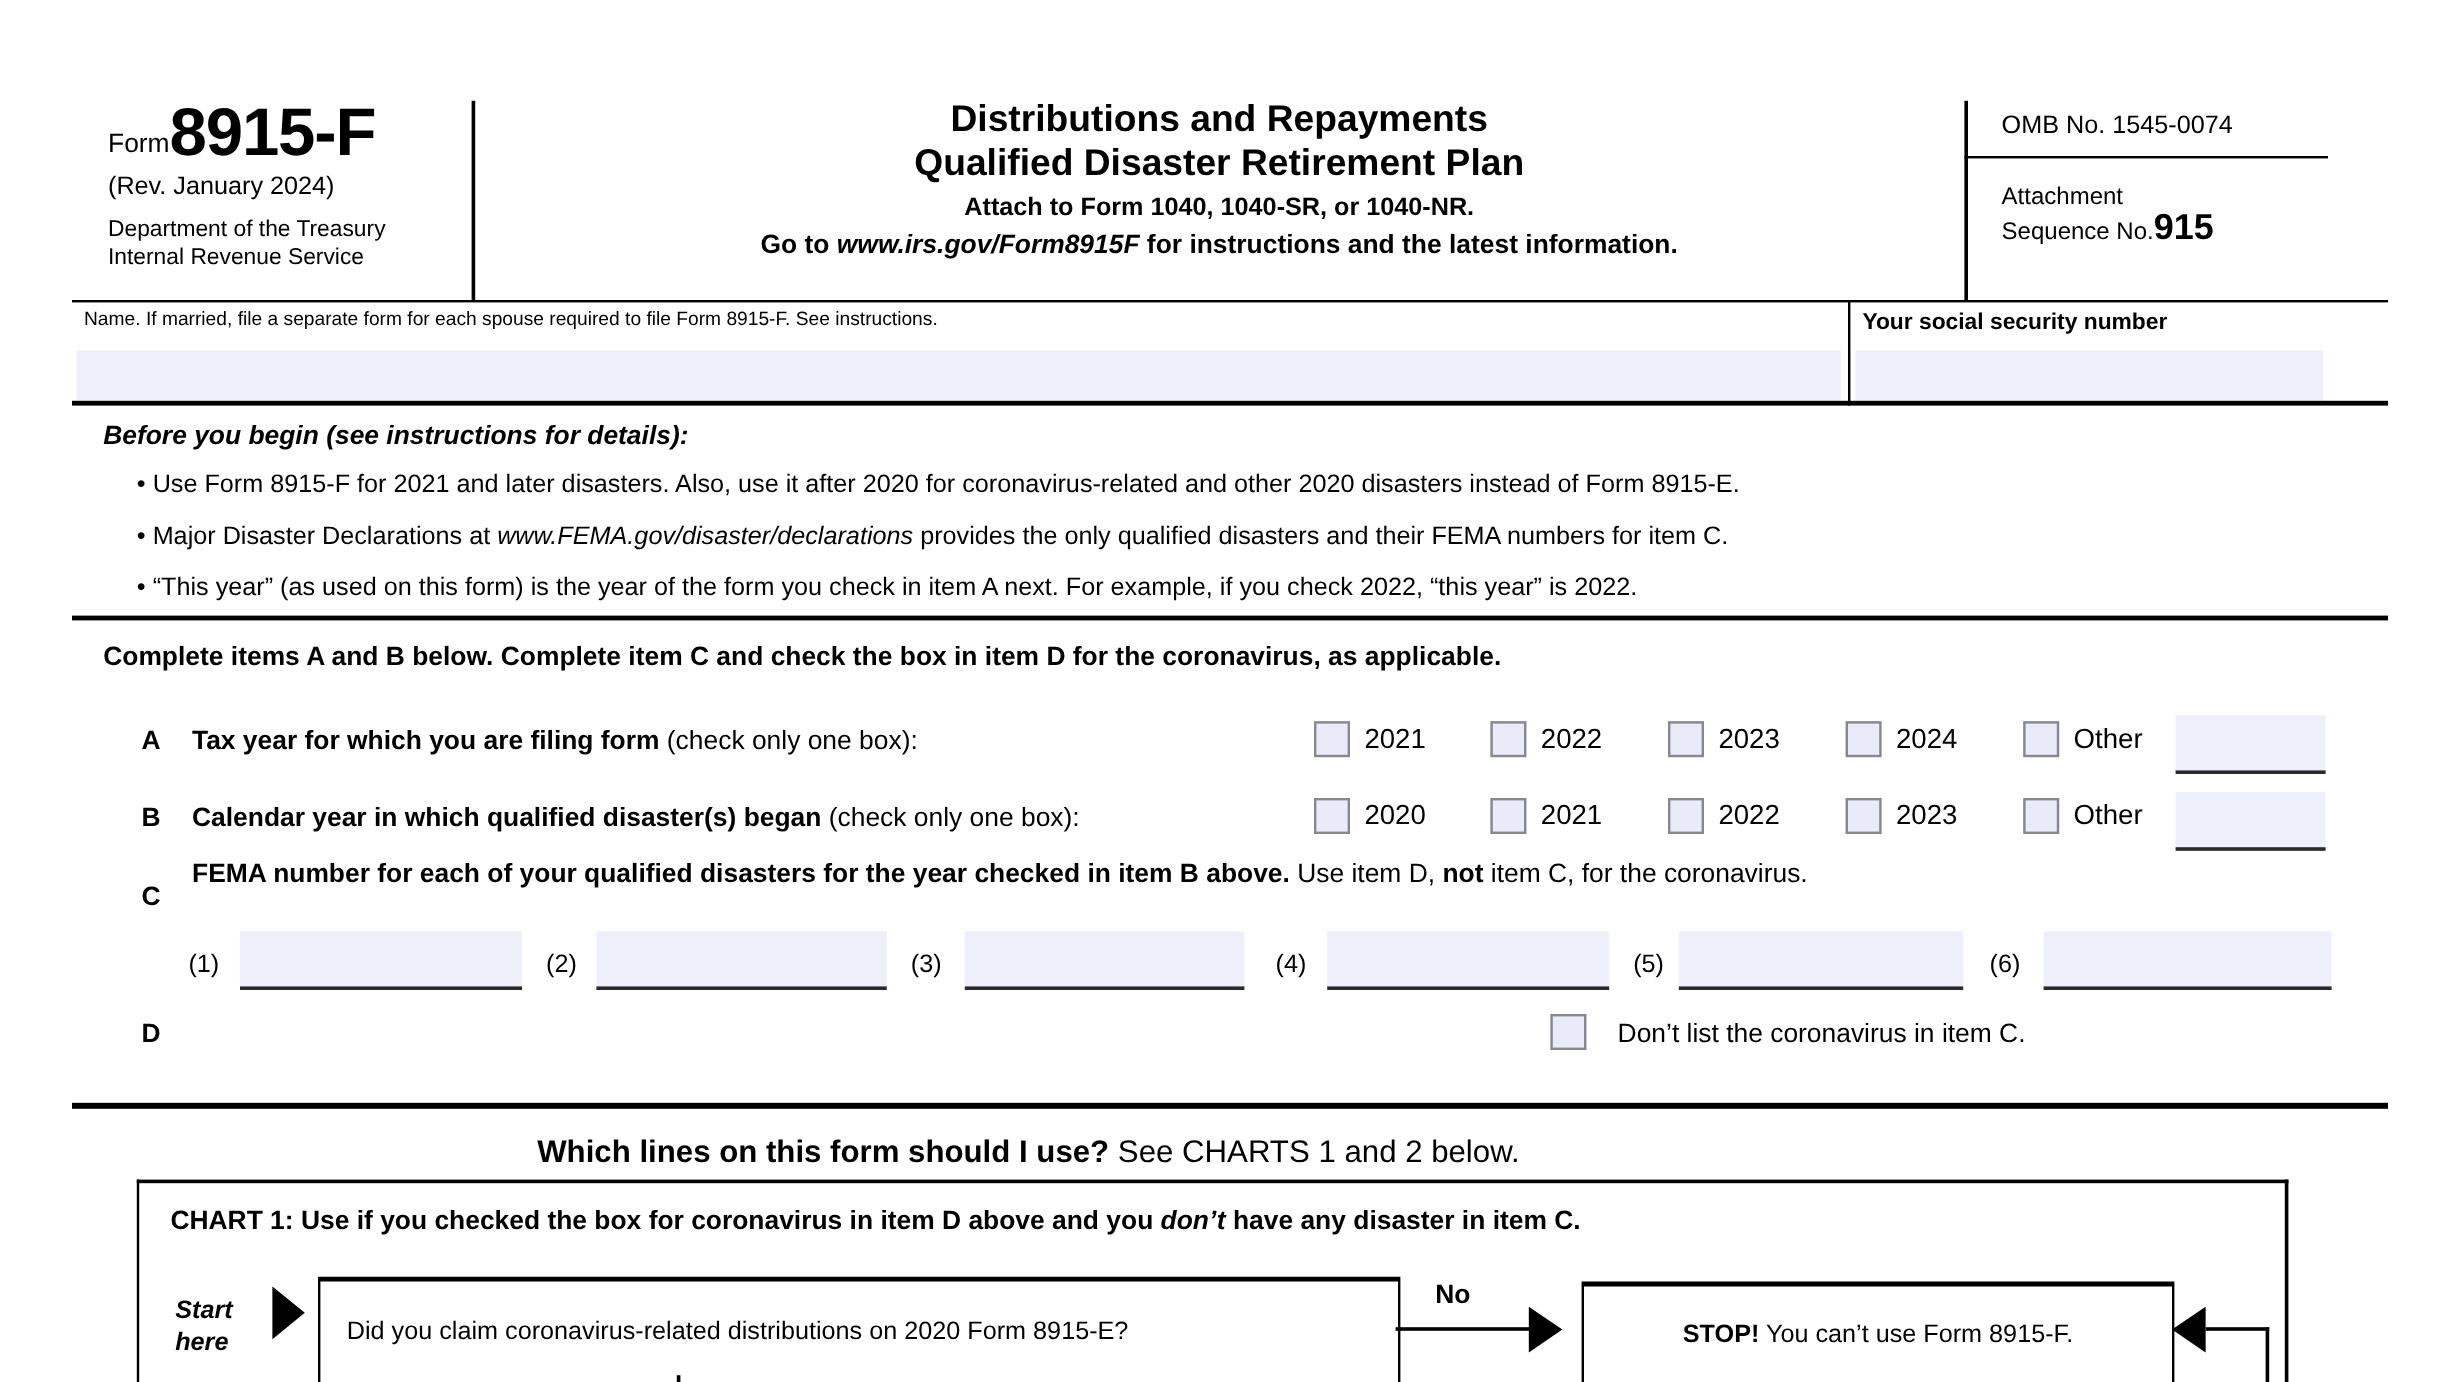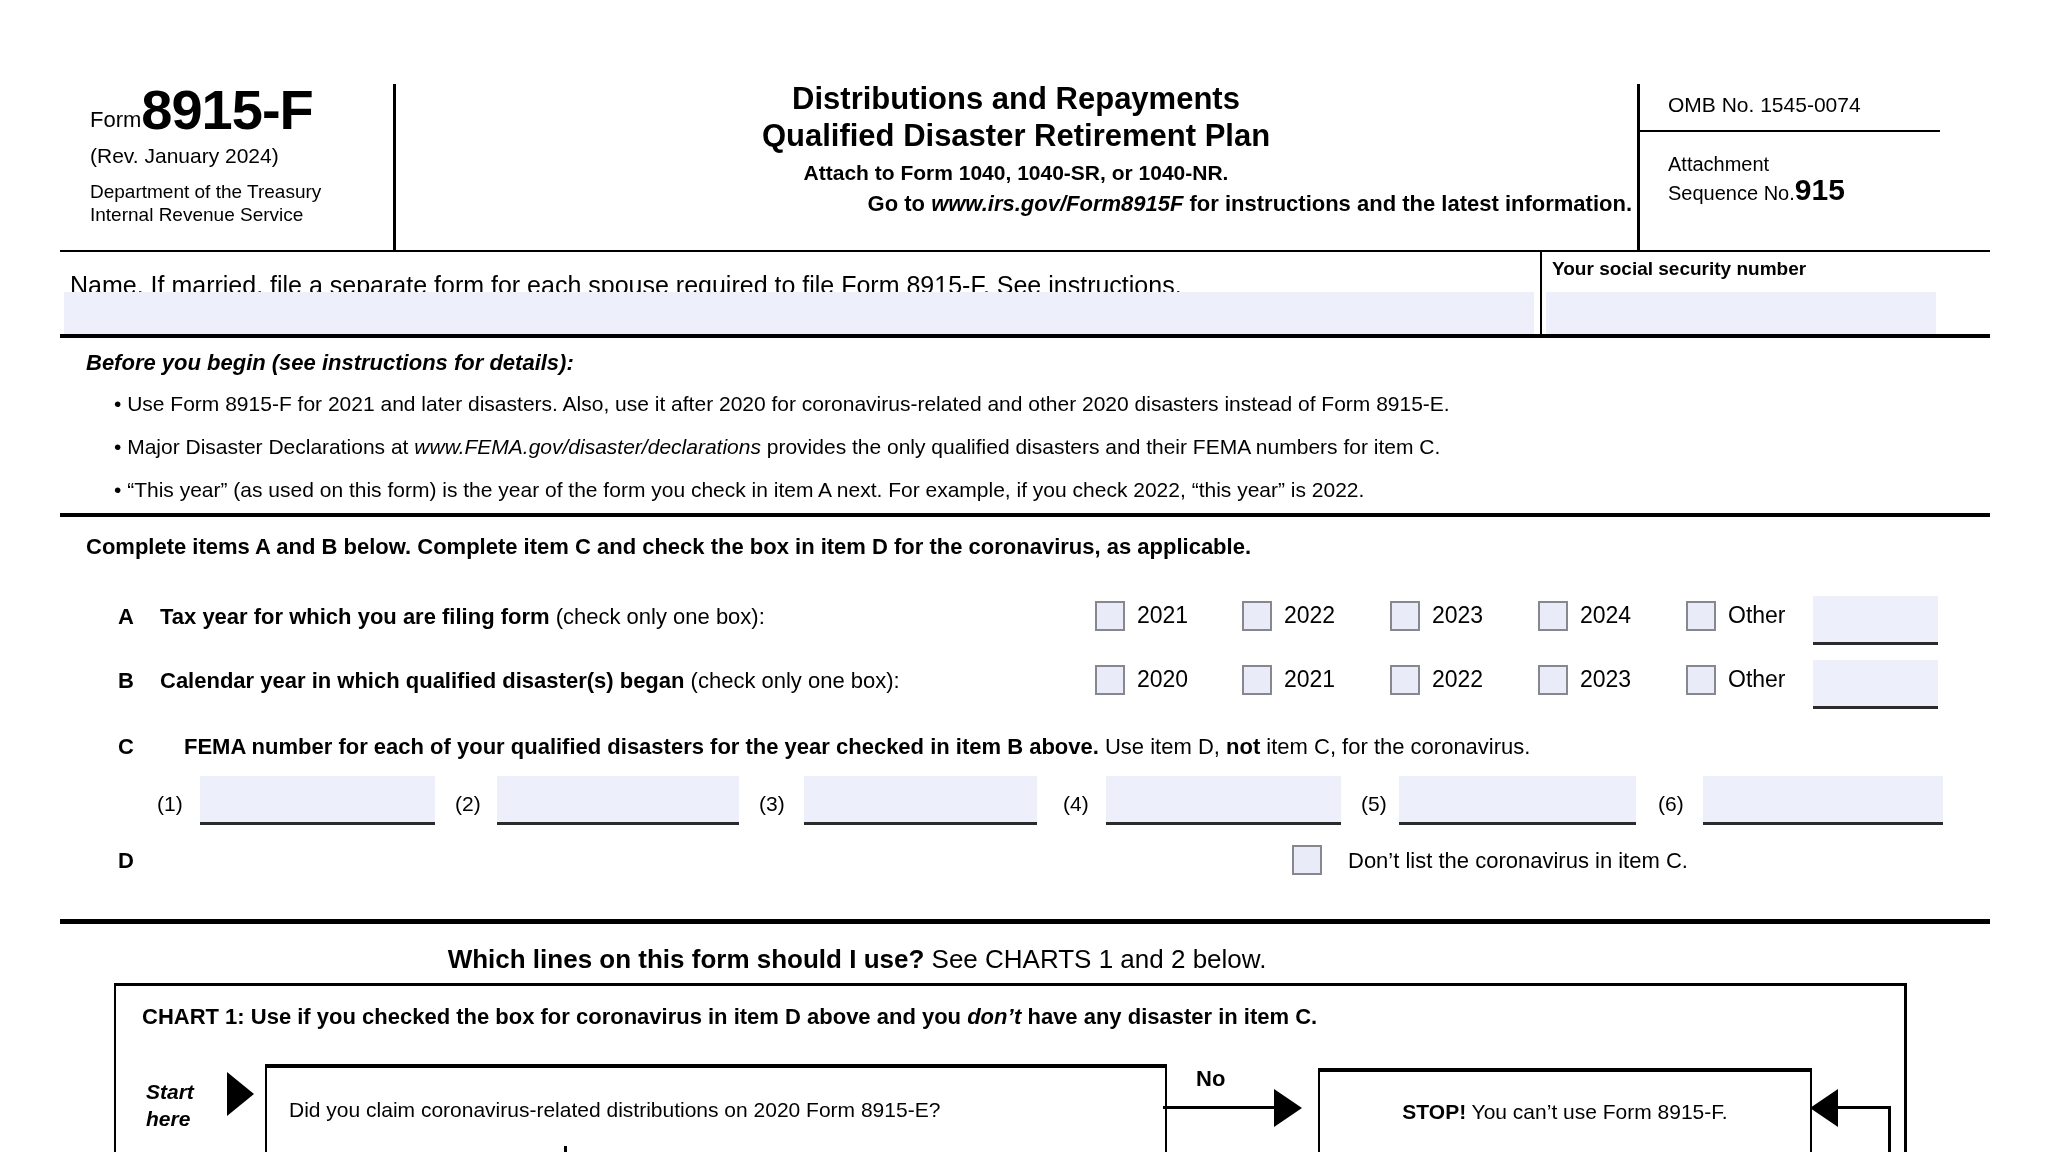--- a/index.html
+++ b/index.html
@@ -40,37 +40,37 @@
   </div>
 
   <div class="vline" style="left:393px;top:84px;width:3px;height:166px;"></div>
 
   <div class="abs" style="left:400px;top:80px;width:1232px;text-align:center;">
     <div class="b" style="font-size:31px;line-height:37px;">
       <div>Distributions and Repayments</div>
       <div>Qualified Disaster Retirement Plan</div>
     </div>
     <div class="b" style="font-size:21px;margin-top:7px;">Attach to Form 1040, 1040-SR, or 1040-NR.</div>
-    <div class="b" style="font-size:22px;margin-top:6px;text-align:right;"><span>Go to </span><span class="i">www.irs.gov/Form8915F</span><span> for instructions and the latest information.</span></div>
+    <div class="b" style="font-size:22px;margin-top:6px;"><span>Go to </span><span class="i">www.irs.gov/Form8915F</span><span> for instructions and the latest information.</span></div>
   </div>
 
   <div class="vline" style="left:1637px;top:84px;width:3px;height:166px;"></div>
 
   <div class="abs" style="left:1668px;top:93px;font-size:21px;">OMB No. 1545-0074</div>
   <div class="rule" style="left:1637px;top:130px;width:303px;height:2px;"></div>
   <div class="abs" style="left:1668px;top:152px;font-size:20px;line-height:25px;">
     <div>Attachment</div>
     <div style="display:flex;align-items:baseline;">
       <span>Sequence No. </span>
       <span class="b" style="font-size:30px;">915</span>
     </div>
   </div>
 
   <div class="rule" style="left:60px;top:250px;width:1930px;height:2px;"></div>
-  <div class="abs" style="left:70px;top:271px;font-size:25px;">Name. If married, file a separate form for each spouse required to file Form 8915-F. See instructions.</div>
+  <div class="abs" style="left:70px;top:258px;font-size:16px;">Name. If married, file a separate form for each spouse required to file Form 8915-F. See instructions.</div>
   <div class="field" style="left:64px;top:292px;width:1470px;height:42px;"></div>
   <div class="vline" style="left:1540px;top:250px;width:2px;height:88px;"></div>
   <div class="abs b" style="left:1552px;top:258px;font-size:19px;">Your social security number</div>
   <div class="field" style="left:1546px;top:292px;width:390px;height:42px;"></div>
   <div class="rule" style="left:60px;top:334px;width:1930px;height:4px;"></div>
 
   <div class="abs b i" style="left:86px;top:350px;font-size:22px;">Before you begin (see instructions for details):</div>
   <div class="abs" style="left:114px;top:392px;font-size:21px;">•&nbsp;<span>Use Form 8915-F for 2021 and later disasters. Also, use it after 2020 for coronavirus-related and other 2020 disasters instead of Form 8915-E.</span></div>
   <div class="abs" style="left:114px;top:435px;font-size:21px;">•&nbsp;<span>Major Disaster Declarations at </span><span class="i">www.FEMA.gov/disaster/declarations</span><span> provides the only qualified disasters and their FEMA numbers for item C.</span></div>
   <div class="abs" style="left:114px;top:478px;font-size:21px;">•&nbsp;<span>“This year” (as used on this form) is the year of the form you check in item A next. For example, if you check 2022, “this year” is 2022.</span></div>
@@ -100,21 +100,21 @@
   <div class="yr" style="left:1284px;top:666px;">2021</div>
   <div class="cb" style="left:1390px;top:665px;"></div>
   <div class="yr" style="left:1432px;top:666px;">2022</div>
   <div class="cb" style="left:1538px;top:665px;"></div>
   <div class="yr" style="left:1580px;top:666px;">2023</div>
   <div class="cb" style="left:1686px;top:665px;"></div>
   <div class="yr" style="left:1728px;top:666px;">Other</div>
   <div class="field ul" style="left:1813px;top:660px;width:125px;height:46px;"></div>
 
   <div class="itemletter" style="left:118px;top:734px;">C</div>
-  <div class="itemtext" style="left:160px;top:734px;margin-left:24px;"><span class="b">FEMA number for each of your qualified disasters for the year checked in item B above.</span><span> Use item D, </span><span class="b">not</span><span> item C, for the coronavirus.</span></div>
+  <div class="itemtext" style="left:160px;top:715px;"><span class="b">FEMA number for each of your qualified disasters for the year checked in item B above.</span><span> Use item D, </span><span class="b">not</span><span> item C, for the coronavirus.</span></div>
 
   <div class="femalabel" style="left:157px;top:792px;">(1)</div>
   <div class="field ul" style="left:200px;top:776px;width:235px;height:46px;"></div>
   <div class="femalabel" style="left:455px;top:792px;">(2)</div>
   <div class="field ul" style="left:497px;top:776px;width:242px;height:46px;"></div>
   <div class="femalabel" style="left:759px;top:792px;">(3)</div>
   <div class="field ul" style="left:804px;top:776px;width:233px;height:46px;"></div>
   <div class="femalabel" style="left:1063px;top:792px;">(4)</div>
   <div class="field ul" style="left:1106px;top:776px;width:235px;height:46px;"></div>
   <div class="femalabel" style="left:1361px;top:792px;">(5)</div>

